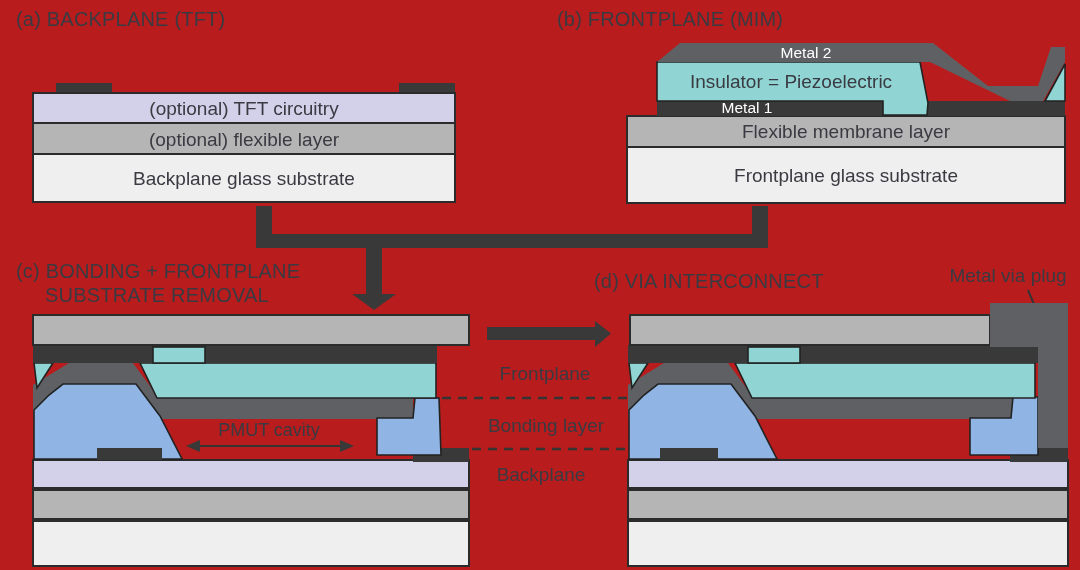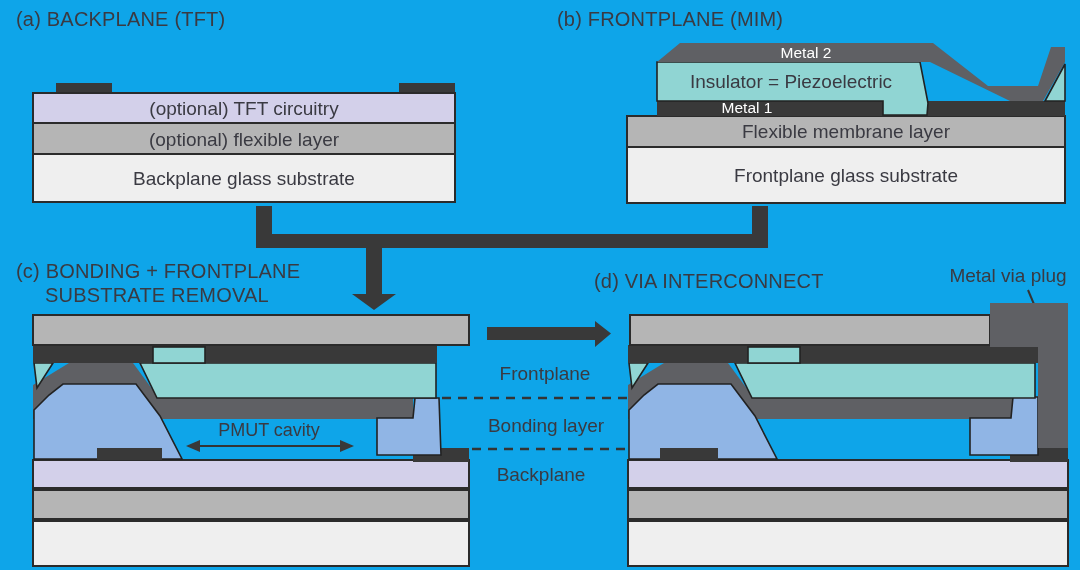--- a/index.html
+++ b/index.html
@@ -1,16 +1,16 @@
 <!DOCTYPE html>
 <html><head>
 <meta charset="utf-8">
 <style>
   html,body{margin:0;padding:0;background:#ffffff;}
-  .stage{position:relative;width:1080px;height:570px;background:#0ea5e9;overflow:hidden;
+  .stage{position:relative;width:1080px;height:570px;background:#b91c1c;overflow:hidden;
          font-family:"Liberation Sans", sans-serif;}
   svg{position:absolute;left:0;top:0;}
   text{font-family:"Liberation Sans", sans-serif;fill:#3a3a42;}
   .title{font-size:20px;letter-spacing:.2px;}
   .rowlab{font-size:19px;}
   .whitelab{font-size:15.5px;fill:#ffffff;}
   .midlab{font-size:19px;}
   .cavlab{font-size:18px;}
   .vialab{font-size:19px;}
   .dark{fill:#393939;}

